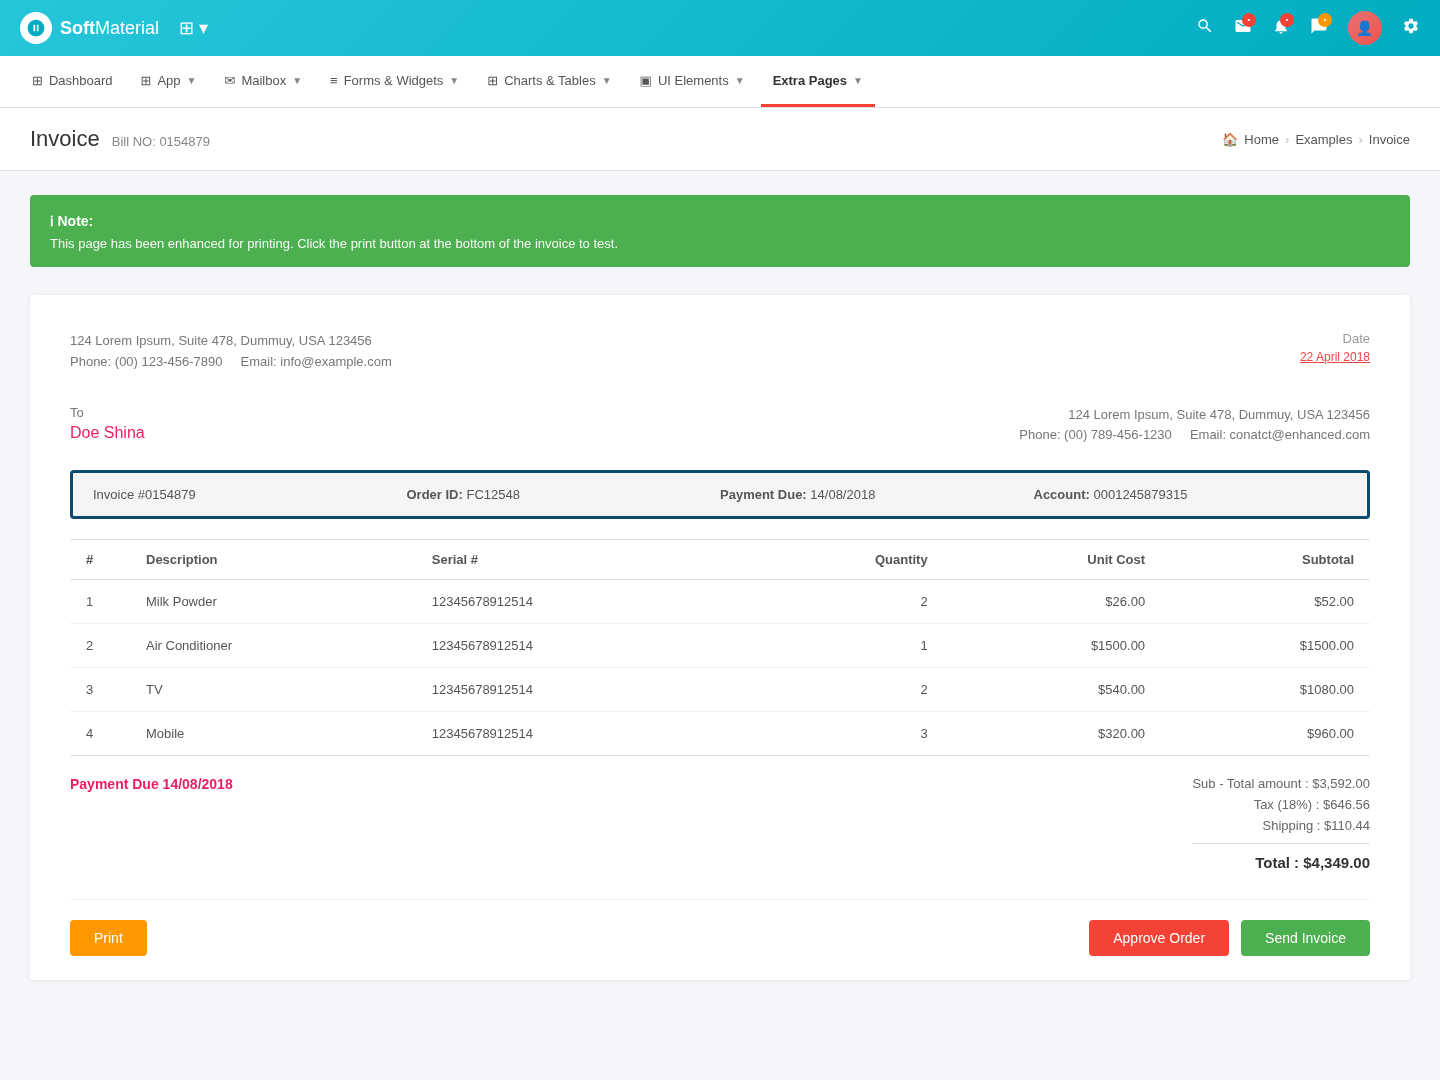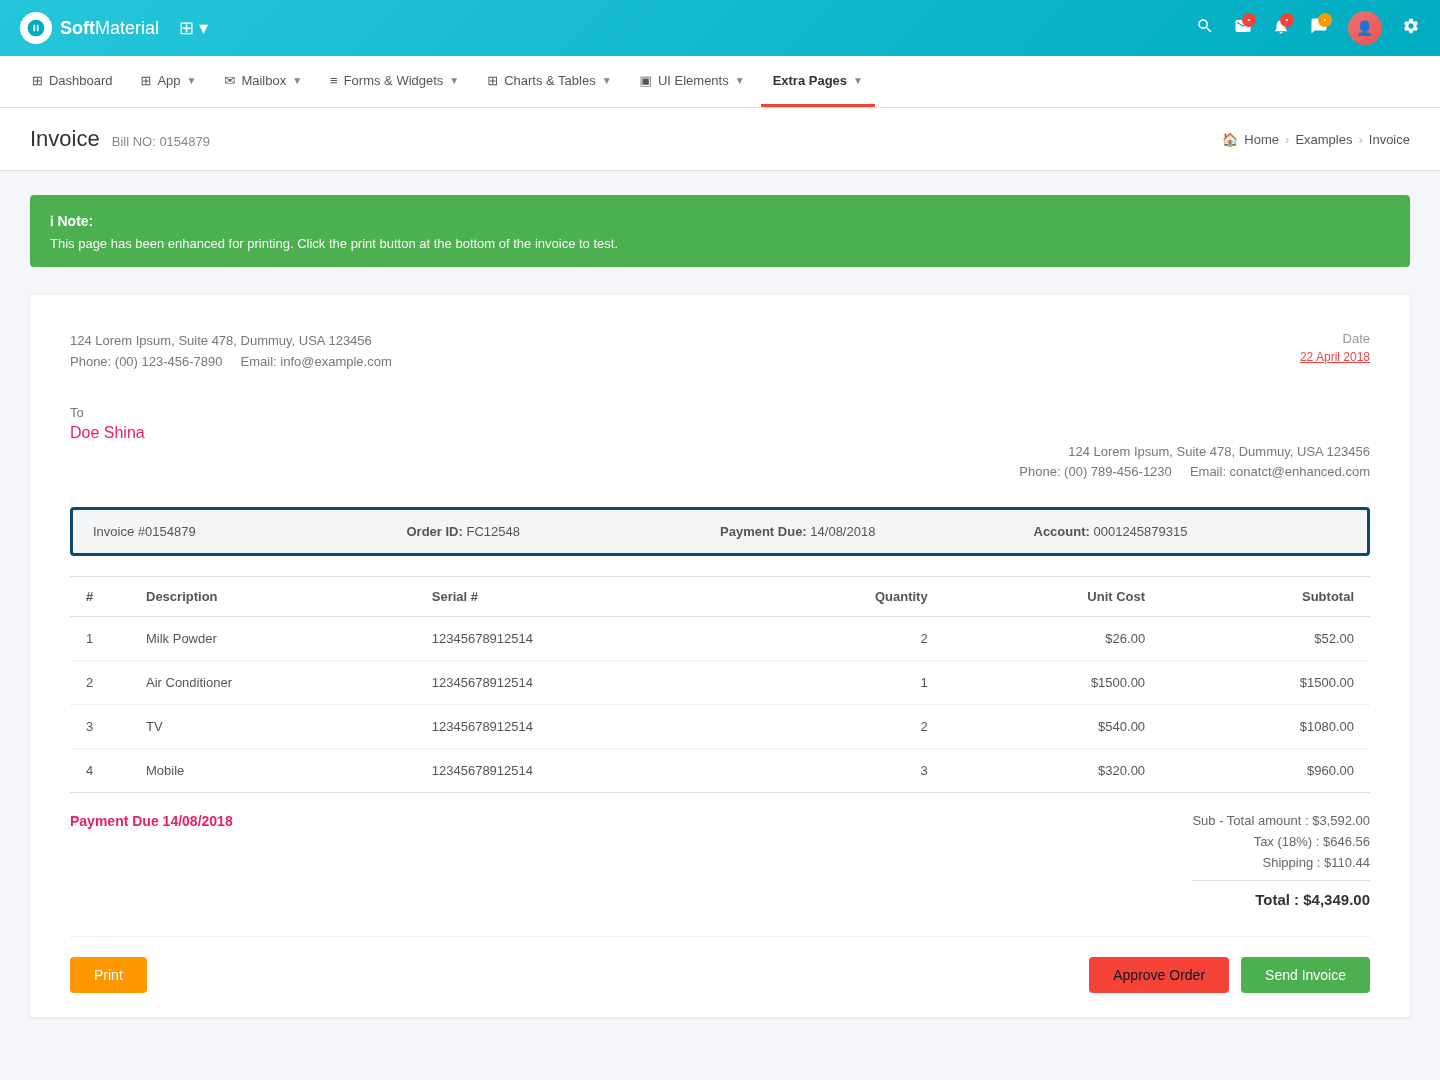--- a/index.html
+++ b/index.html
@@ -139,21 +139,20 @@
     .company-address { font-size: 13px; color: #777; line-height: 1.6; }
     .company-date { text-align: right; }
     .date-label { font-size: 13px; color: #999; margin-bottom: 4px; }
     .date-value { font-size: 12px; color: #ef4444; text-decoration: underline; }
 
     
     .to-section {
       display: flex;
       justify-content: space-between;
       margin-bottom: 24px;
-      flex-direction: column;
     }
     .to-label { font-size: 13px; color: #777; margin-bottom: 4px; }
     .to-name { font-size: 16px; color: #e91e63; font-weight: 500; }
     .to-address { text-align: right; font-size: 13px; color: #777; line-height: 1.6; }
 
     
     .invoice-info-bar {
       background: #f5f5f5;
       border: 3px solid #0c4a6e;
       border-radius: 4px;
@@ -220,21 +219,21 @@
     }
     .btn {
       padding: 10px 24px;
       border: none;
       border-radius: 4px;
       font-size: 14px;
       cursor: pointer;
       font-weight: 500;
     }
     .btn-orange { background: #ff9800; color: white; }
-    .btn-red { background: #f44336; color: #0f172a; }
+    .btn-red { background: #f44336; color: #ffffff; }
     .btn-green { background: #4caf50; color: white; }
     .btn-group { display: flex; gap: 12px; }
   </style>
 </head>
 <body>
 
 <nav class="top-nav">
   <div class="brand">
     <div class="brand-logo">
       <svg width="20" height="20" viewBox="0 0 24 24" fill="#00acc1">

